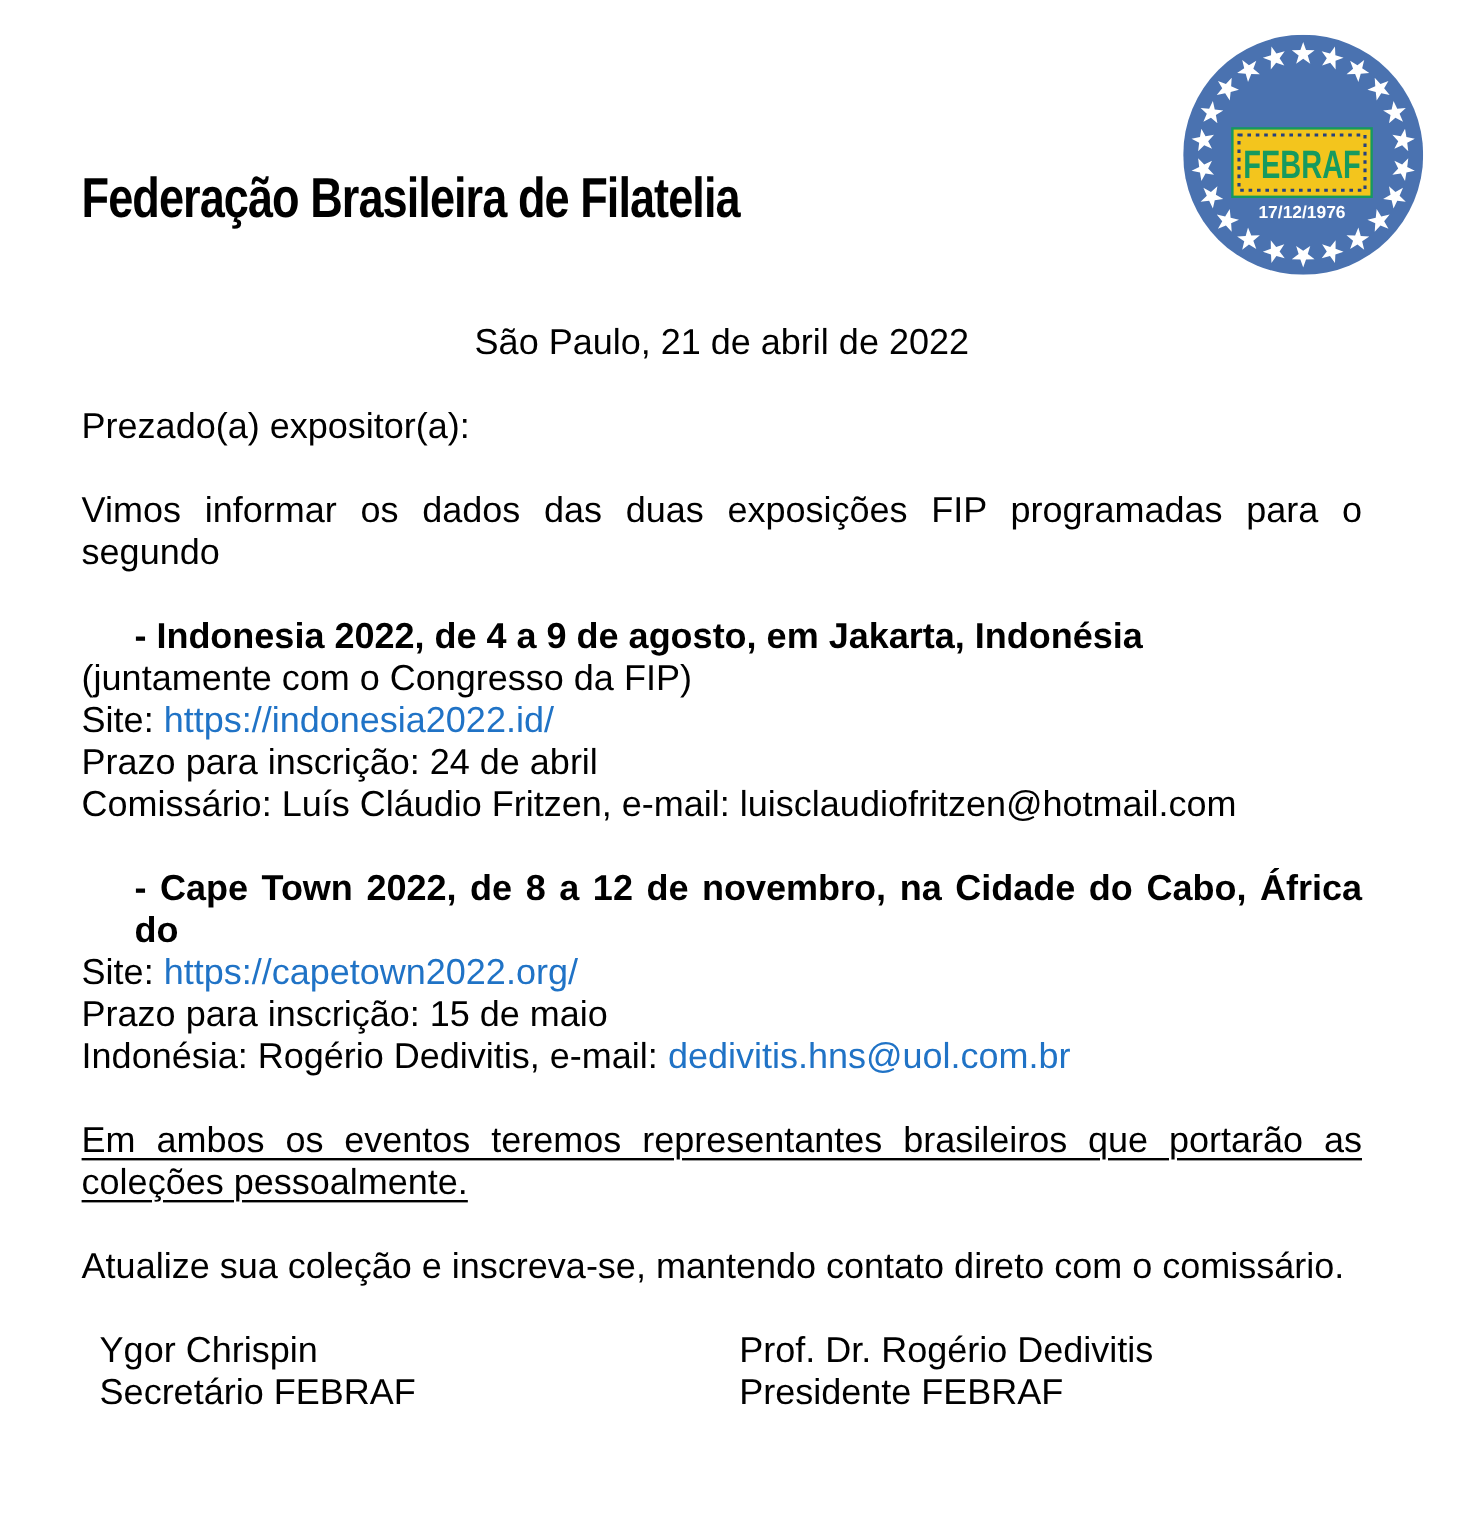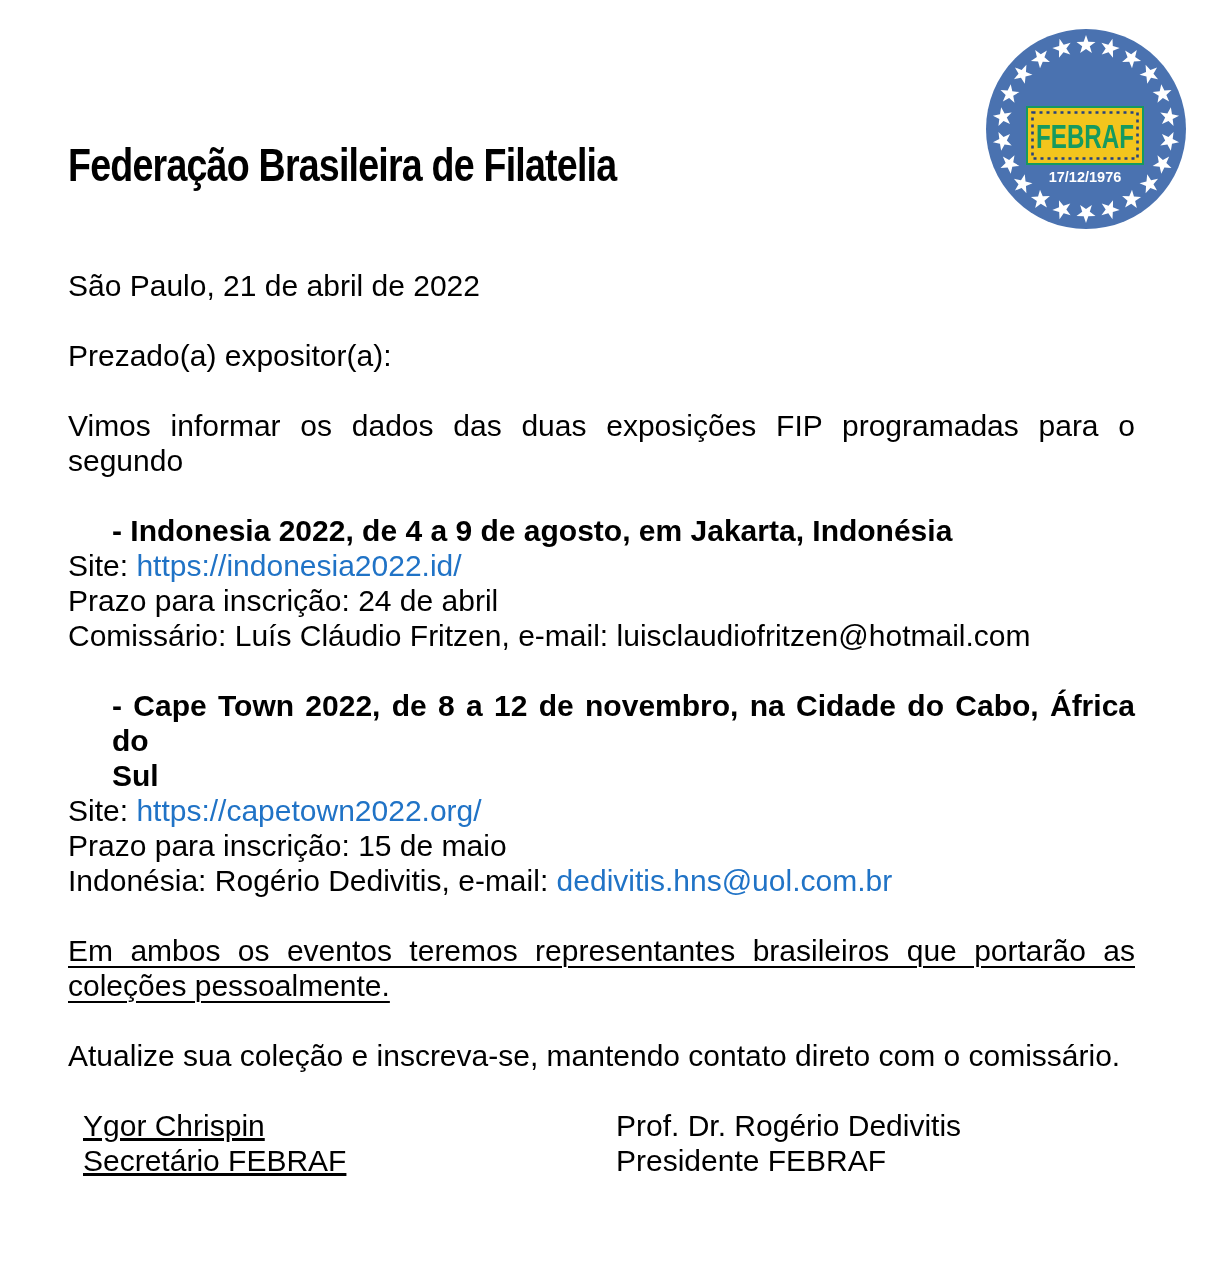--- a/index.html
+++ b/index.html
@@ -10,28 +10,28 @@
   .org-title{position:absolute;left:68px;top:141px;margin:0;
     font-size:47px;font-weight:bold;letter-spacing:-1px;line-height:47px;
     transform:scaleX(0.80);transform-origin:0 50%;white-space:nowrap;}
 
   .logo{position:absolute;left:986px;top:29px;width:200px;height:200px;}
 
   .body-block{position:absolute;left:68px;top:268px;width:1067px;
     font-size:30px;line-height:35px;}
   .line{white-space:nowrap;}
   .gap{margin-top:35px;}
-  .date{text-align:left;}
+  .date{text-align:center;}
   .bold{font-weight:bold;margin-left:44px;}
   .justify-line{text-align:justify;text-align-last:justify;white-space:normal;}
   .uline{text-decoration:underline;text-decoration-thickness:2px;text-underline-offset:5px;text-align:right;}
   a.doc-link{color:var(--link,#2073C6);
     text-decoration-thickness:2px;text-underline-offset:5px;cursor:pointer;}
   .sig-row{position:relative;white-space:nowrap;}
-  .sig-left{display:inline-block;margin-left:15px;text-decoration:underline;}
+  .sig-left{display:inline-block;margin-left:15px;}
   .sig-right{position:absolute;left:548px;top:0;}
 </style>
 </head>
 <body>
 
 <div class="page">
 
   <h1 class="org-title">Federação Brasileira de Filatelia</h1>
 
   <svg class="logo" viewBox="0 0 200 200" xmlns="http://www.w3.org/2000/svg">
@@ -71,34 +71,34 @@
     <div class="line date">São Paulo, 21 de abril de 2022</div>
 
     <div class="line gap">Prezado(a) expositor(a):</div>
 
     <div class="gap">
       <div class="justify-line">Vimos informar os dados das duas exposições FIP programadas para o segundo</div>
     </div>
 
     <div class="gap">
       <div class="line bold">- Indonesia 2022, de 4 a 9 de agosto, em Jakarta, Indonésia</div>
+      <div class="line">(juntamente com o Congresso da FIP)</div>
       <div class="line">
         <span>Site:</span>
         <a class="doc-link">https://indonesia2022.id/</a>
       </div>
       <div class="line">Prazo para inscrição: 24 de abril</div>
       <div class="line">
         <span>Comissário: Luís Cláudio Fritzen, e-mail:</span>
         <span>luisclaudiofritzen@hotmail.com</span>
       </div>
     </div>
 
     <div class="gap">
       <div class="justify-line bold">- Cape Town 2022, de 8 a 12 de novembro, na Cidade do Cabo, África do</div>
-      <div class="line bold">Sul</div>
       <div class="line">
         <span>Site:</span>
         <a class="doc-link">https://capetown2022.org/</a>
       </div>
       <div class="line">Prazo para inscrição: 15 de maio</div>
       <div class="line">
         <span>Indonésia: Rogério Dedivitis, e-mail:</span>
         <a class="doc-link">dedivitis.hns@uol.com.br</a>
       </div>
     </div>

